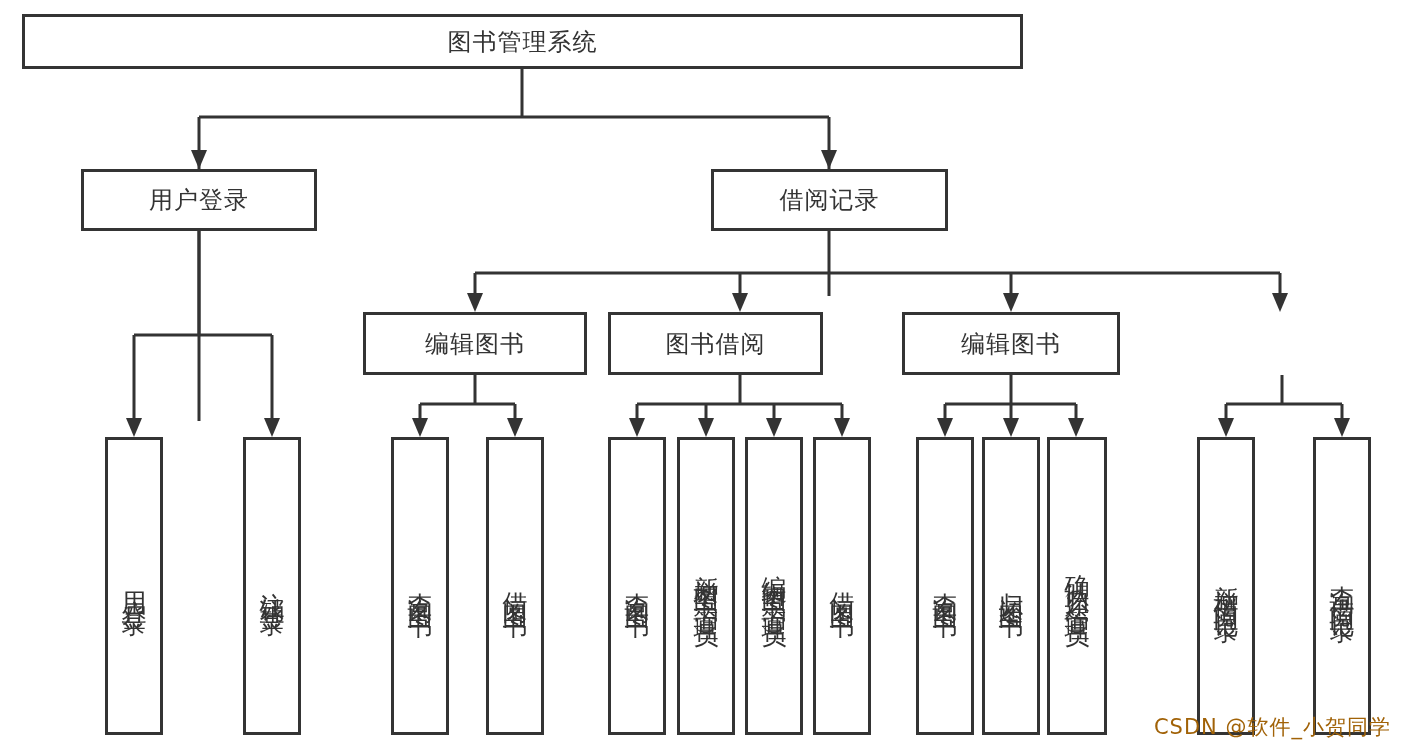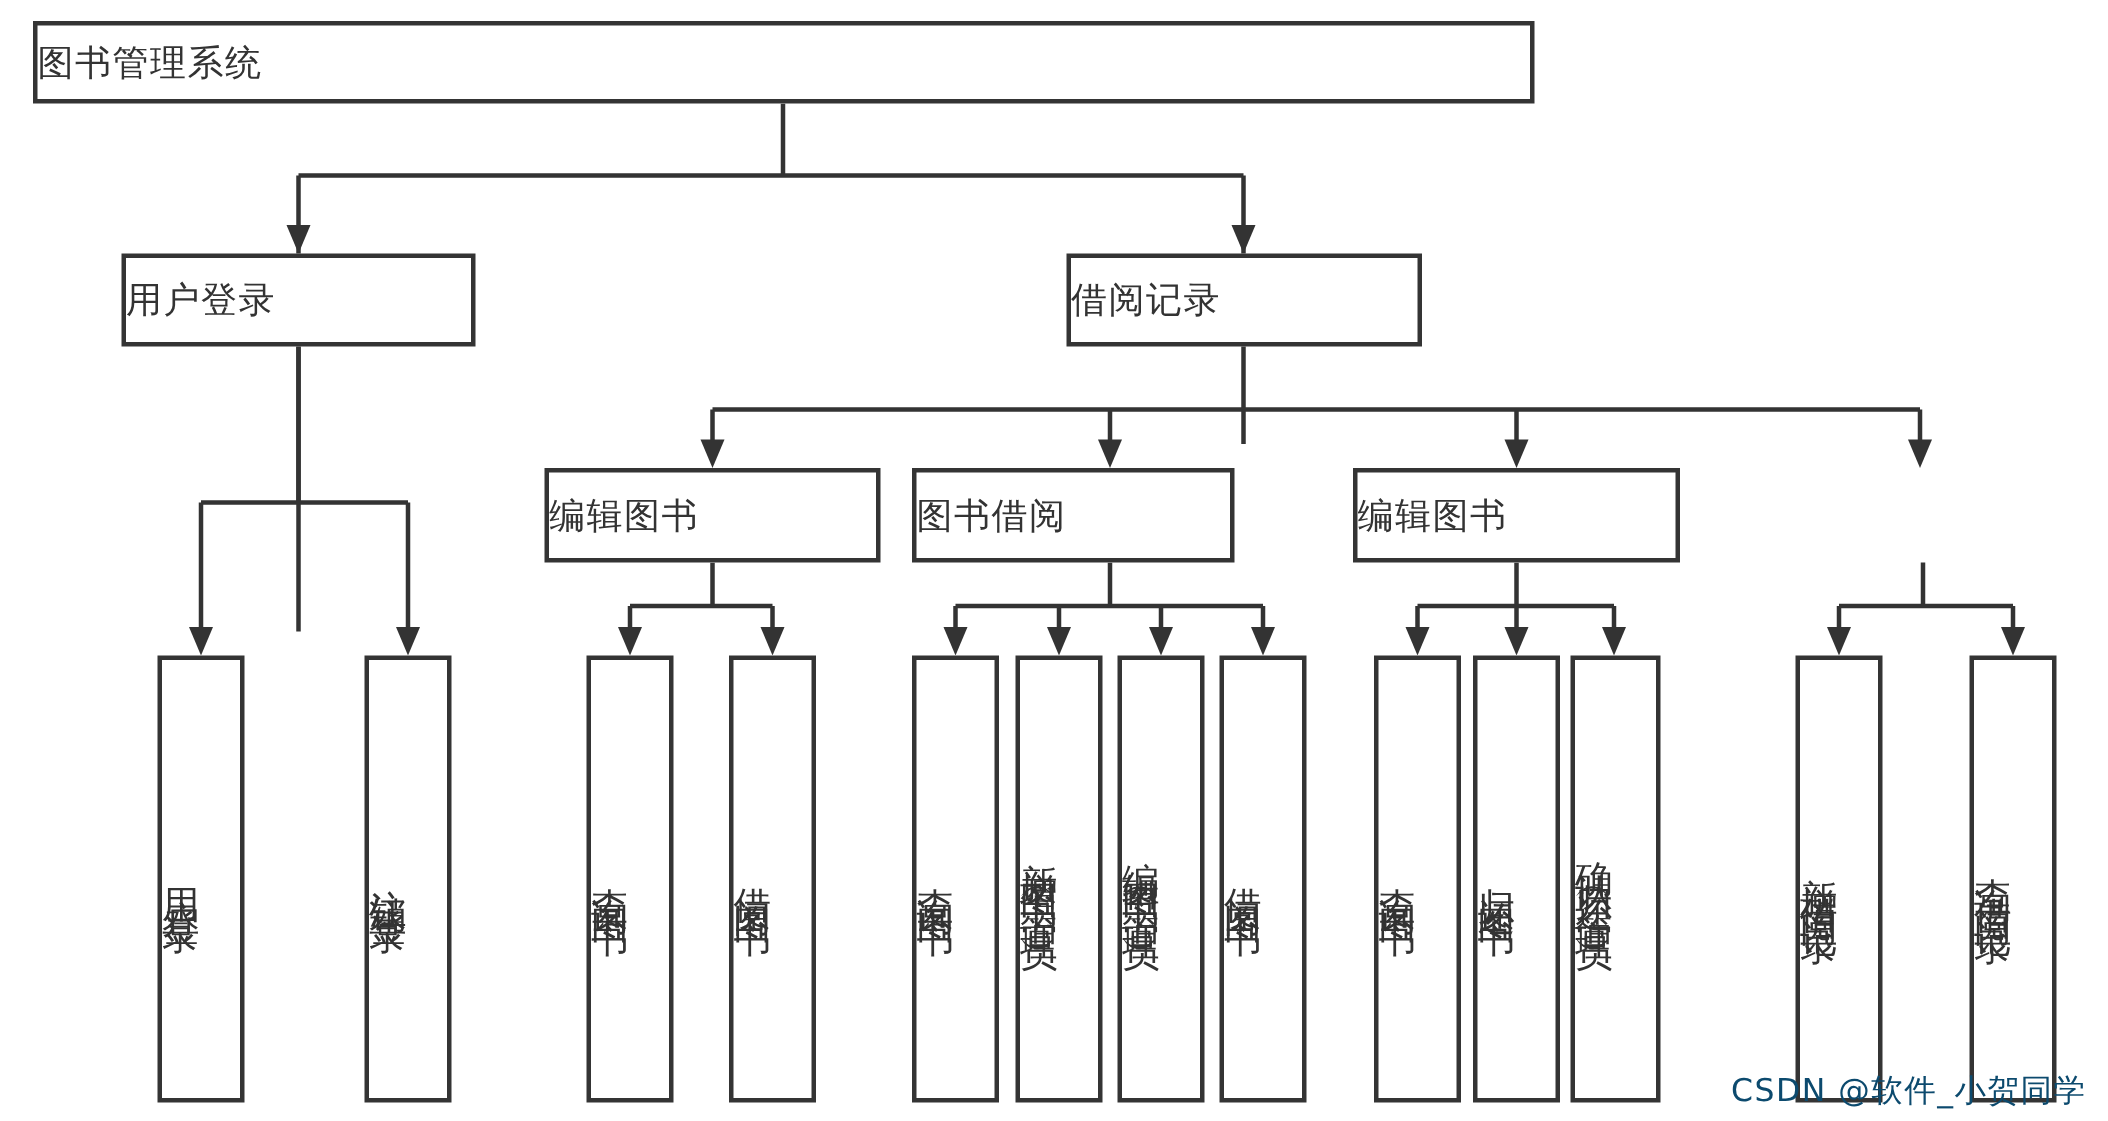--- a/index.html
+++ b/index.html
@@ -10,40 +10,40 @@
     font-family:"DejaVu Sans","Liberation Sans",sans-serif;
     color:#333;
     overflow:hidden;
   }
   .connectors{position:absolute;left:0;top:0;width:1405px;height:747px;}
   .node{
     position:absolute;
     box-sizing:border-box;
     border:3px solid #343434;
     background:#ffffff;
-    display:flex;align-items:center;
+    display:flex;align-items:center;justify-content:center;
     color:#333;
   }
   .h-node{font-size:24px;letter-spacing:1px;}
   .root-node{left:22px;top:14px;width:1001px;height:55px;}
   .leaf{
     top:437px;width:58px;height:298px;
     font-size:25px;
   }
   .leaf > span{
     writing-mode:vertical-rl;
     text-orientation:mixed;
     letter-spacing:7px;
     line-height:1;
   }
   .watermark{
     position:absolute;
     right:14px;bottom:6px;
     font-size:21px;
-    color:#0c4a6e;
+    color:#a16207;
     letter-spacing:1px;
     z-index:5;
     white-space:nowrap;
   }
 </style>
 </head>
 <body>
 
 <div class="stage">
 

